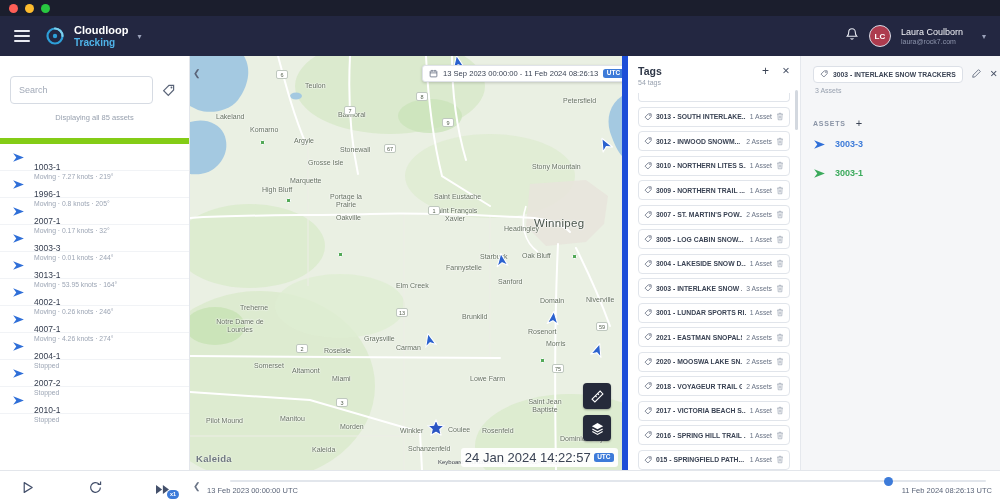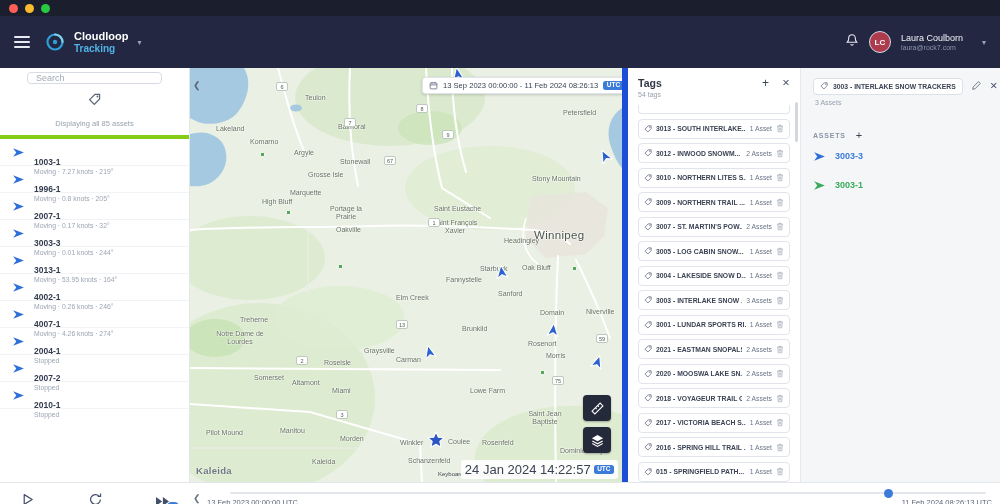--- a/index.html
+++ b/index.html
@@ -4,46 +4,46 @@
 <style>
   * { box-sizing:border-box; margin:0; padding:0; }
   html,body { width:1000px; height:504px; }
   body { font-family:"Liberation Sans", sans-serif; overflow:hidden; background:#fff; }
 
   
   .titlebar { height:16px; background:#1B1E2D; display:flex; align-items:center; padding-left:9px; gap:7px; }
   .tl { width:9px; height:9px; border-radius:50%; }
   .tl.red{background:#FF5F57} .tl.yellow{background:#FEBC2E} .tl.green{background:#28C840}
 
-  .navbar { height:52px; background:#232741; display:flex; align-items:center; padding:0 14px; color:#fff; }
+  .navbar { height:40px; background:#232741; display:flex; align-items:center; padding:0 14px; color:#fff; }
   .hamburger { width:16px; display:flex; flex-direction:column; gap:3px; margin-right:14px; cursor:pointer; }
   .hamburger span { height:2px; background:#E8EAF2; border-radius:1px; }
   .logo-mark { margin-right:8px; display:flex; }
   .brand-name { font-size:11px; font-weight:700; color:#fff; line-height:1.15; }
   .brand-product { font-size:10px; font-weight:700; color:#4FB3E8; line-height:1.1; }
   .nav-chevron { color:#9AA1B9; font-size:8px; margin-left:9px; cursor:pointer; }
   .nav-right { margin-left:auto; display:flex; align-items:center; gap:10px; }
   .avatar { width:22px; height:22px; border-radius:50%; background:#AD3B4E; border:1.5px solid #D8DAE6; color:#fff; font-size:8px; font-weight:700; display:flex; align-items:center; justify-content:center; }
   .user-name { font-size:9px; color:#F2F3F8; }
   .user-email { font-size:7px; color:#8D94AC; margin-top:1px; }
 
   .content { display:flex; height:414px; }
 
   
   .sidebar { width:190px; border-right:1px solid #E3E6EB; display:flex; flex-direction:column; background:#fff; flex:none; }
-  .search-row { display:flex; align-items:center; gap:4px; padding:4px 10px 6px;flex-direction:column; }
+  .search-row { display:flex; align-items:center; gap:4px; padding:20px 10px 6px; }
   .search-input { flex:1; height:28px; border:1px solid #D6DBE3; border-radius:4px; padding:0 8px; font-size:9px; color:#3A4354; font-family:inherit; outline:none; }
   .search-input::placeholder { color:#A2AAB8; }
   .tag-btn { width:22px; height:22px; display:flex; align-items:center; justify-content:center; cursor:pointer; }
-  .asset-count { text-align:center; font-size:7.5px; color:#98A1AF; padding:3px 0 7px; border-bottom:4px solid #84cc16; }
+  .asset-count { text-align:center; font-size:7.5px; color:#98A1AF; padding:3px 0 16px; border-bottom:6px solid #84cc16; }
   .asset-list { flex:1; overflow:hidden; }
   .asset-row { height:27px; display:flex; align-items:center; gap:9px; padding:0 12px; border-bottom:1px solid #F1F3F6; cursor:pointer; }
   .arrow-ic { width:13px; height:13px; flex:none; fill:#2F6FD8; }
   .arrow-ic.green { fill:#3BAA5C; }
-  .asset-name { font-size:8.5px; font-weight:700; color:#333C4E;margin-top:27px; }
+  .asset-name { font-size:8.5px; font-weight:400; color:#333C4E;margin-top:27px; }
   .asset-status { font-size:6.8px; color:#9CA5B4; margin-top:1px; }
 
   
   .map { position:relative; width:432px; height:414px; overflow:hidden; background:#EAF0E3; flex:none; }
   .map-bg { position:absolute; inset:0; width:100%; height:100%; }
   .mlabel { position:absolute; font-size:7px; line-height:1.2; color:#64705F; white-space:nowrap; text-shadow:0 0 2px #fff,0 0 2px #fff,0 0 2px #fff; z-index:2; }
   .mlabel.wrap { white-space:normal; text-align:center; }
   .mlabel.city { font-size:11.5px; color:#49544B; letter-spacing:.3px; }
   .shield { position:absolute; width:12px; height:9px; background:#fff; border:1px solid #BFC8BF; border-radius:2px; font-size:5.5px; color:#55614F; display:flex; align-items:center; justify-content:center; z-index:2; }
   .poi { position:absolute; width:5px; height:5px; background:#53A957; border:1px solid #fff; border-radius:1.5px; z-index:2; }

